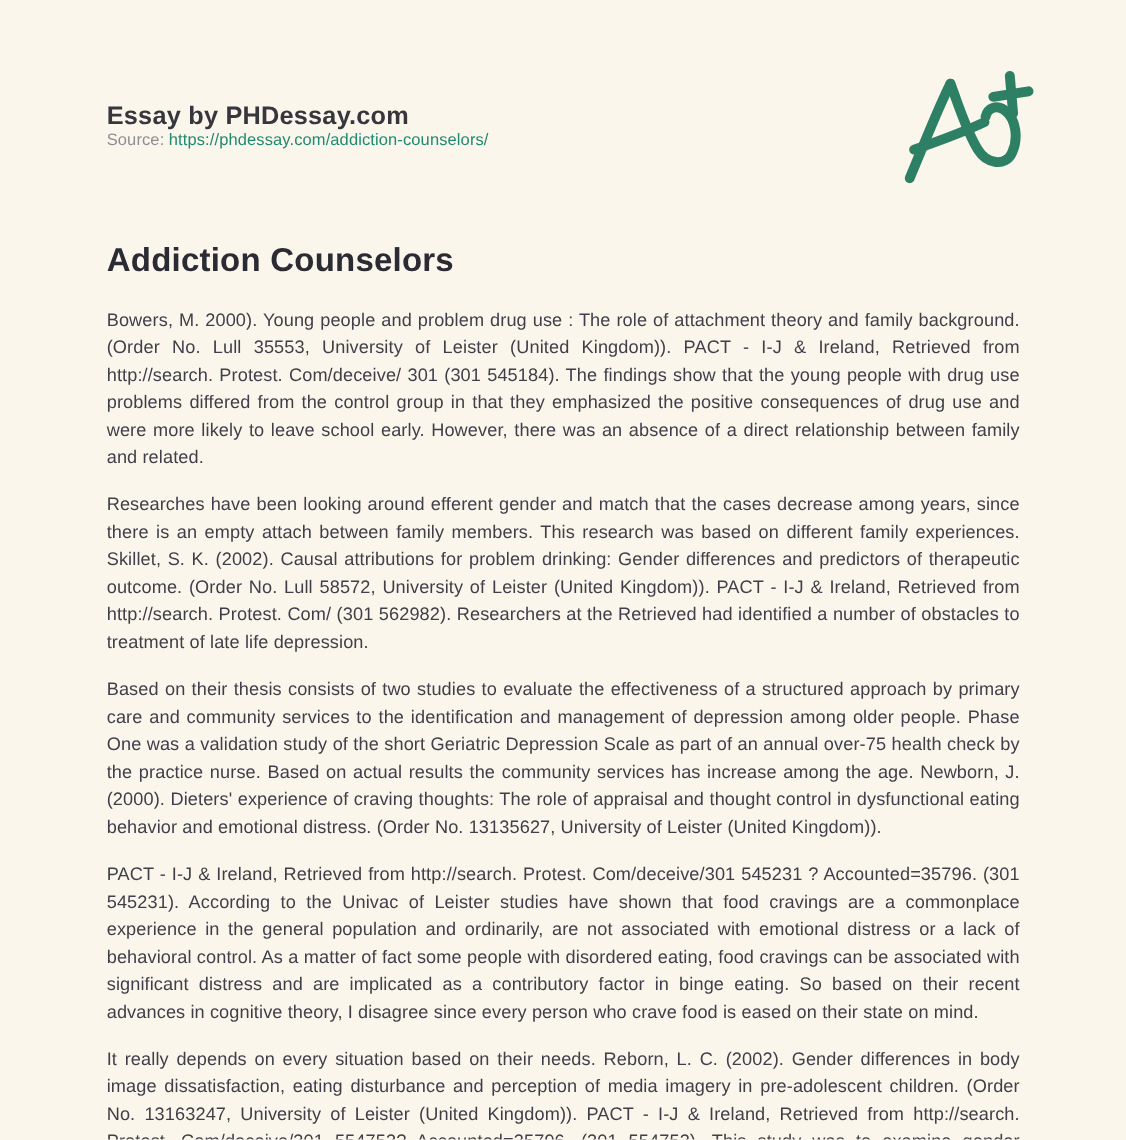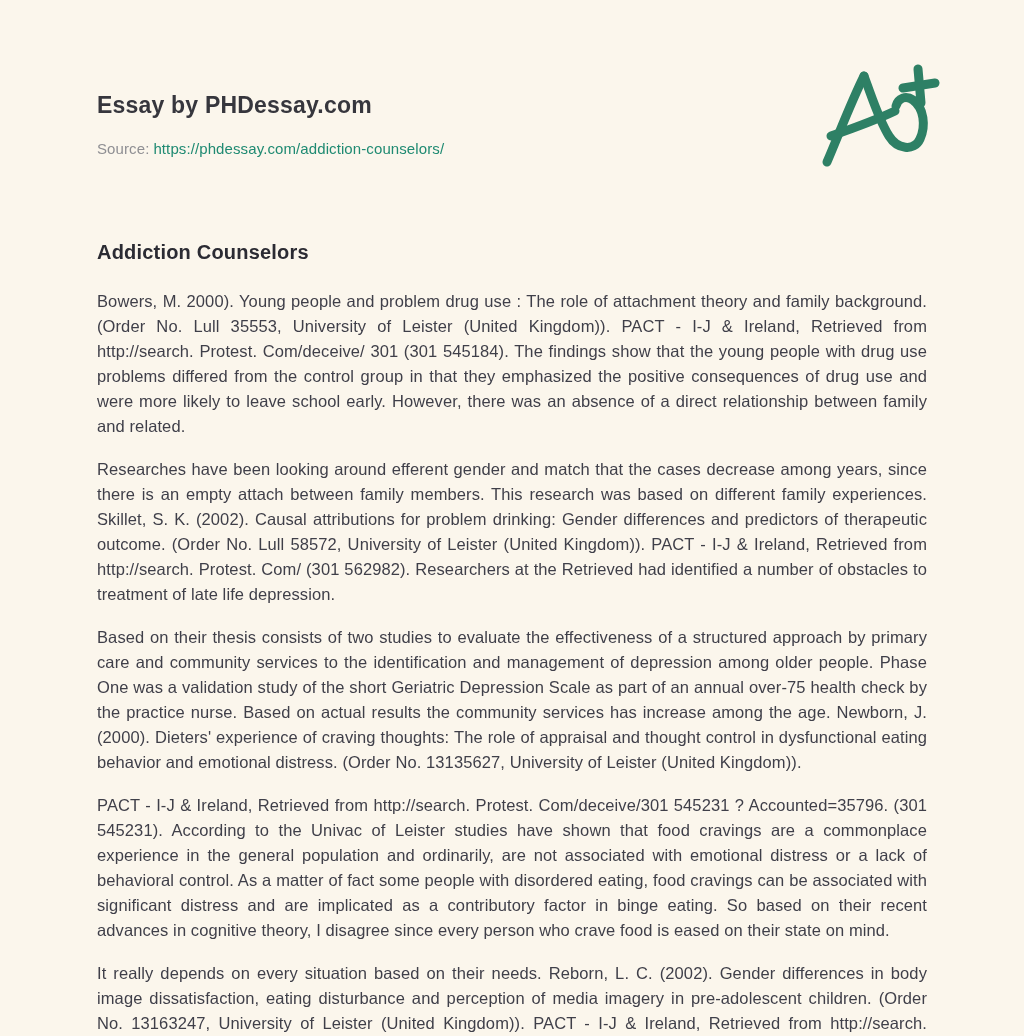--- a/index.html
+++ b/index.html
@@ -25,21 +25,20 @@
 
   .site-title {
     padding-top: 76px;
     font-size: 23px;
     font-weight: 700;
     color: #36363d;
     letter-spacing: 0.2px;
   }
 
   .source-row {
-    margin-top: 21px;
     font-size: 15px;
     letter-spacing: 0.1px;
   }
 
   .source-label {
     color: #8f8f93;
     margin-right: 4px;
   }
 
   .source-link {
@@ -51,21 +50,21 @@
   .logo {
     position: absolute;
     top: 62px;
     right: 84px;
     width: 122px;
     height: 106px;
   }
 
   .essay-title {
     margin-top: 84px;
-    font-size: 20px;
+    font-size: 30px;
     font-weight: 700;
     color: #2b2b33;
     letter-spacing: 0.2px;
   }
 
   .essay-body {
     margin-top: 25px;
   }
 
   .essay-body p {

